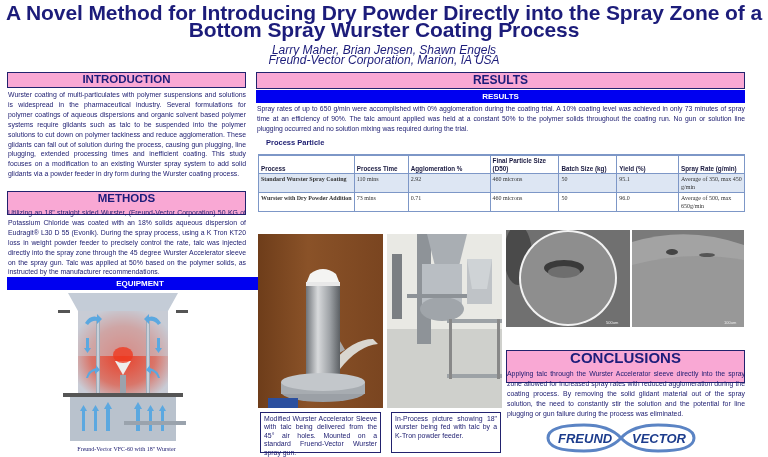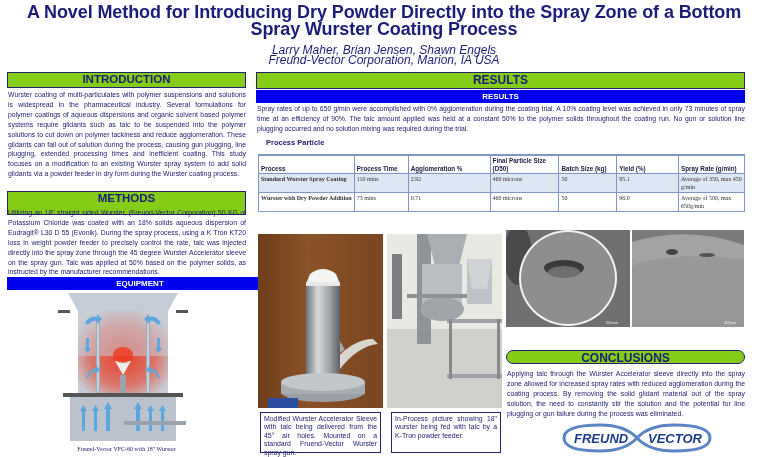--- a/index.html
+++ b/index.html
@@ -1,24 +1,24 @@
 <!DOCTYPE html>
 <html><head>
   <meta charset="utf-8">
   <style>
     * { box-sizing: border-box; margin: 0; padding: 0; }
     html, body { width: 768px; height: 457px; overflow: hidden; background: #ffffff; }
     body { position: relative; font-family: "Liberation Sans", sans-serif; color: #1a1a6e; }
 
     .title { position: absolute; left: 0; top: 4px; width: 768px; text-align: center;
-      font-size: 18px; font-weight: bold; color: #1c1c7a; line-height: 17px; letter-spacing: -0.1px; }
+      font-size: 21px; font-weight: bold; color: #1c1c7a; line-height: 17px; letter-spacing: -0.1px; }
     .authors { position: absolute; left: 0; top: 45px; width: 768px; text-align: center;
       font-size: 12px; font-style: italic; color: #1c1c7a; line-height: 10px; }
 
-    .sec-head { position: absolute; border: 1.5px solid #22226e; background: #84cc16;
+    .sec-head { position: absolute; border: 1.5px solid #22226e; background: #f9a8d4;
       text-align: center; font-weight: bold; color: #1c1c7a; font-size: 11.5px; line-height: 13px; }
     .blue-head { position: absolute; background: #0000f0; color: #fff; text-align: center;
       font-weight: bold; font-size: 8px; line-height: 13px; }
     .para { position: absolute; font-size: 6.9px; line-height: 9.9px; color: #1a1a6e; text-align: justify; }
 
     
     .tbl { position: absolute; left: 258px; top: 154px; width: 487px; border-collapse: collapse; font-size: 6px; }
     .tbl th { text-align: left; font-family: "Liberation Sans", sans-serif; font-weight: bold; color: #1a1a40;
       font-size: 6.3px; padding: 1px 2px; vertical-align: bottom; border-left: 1px solid #7d97c7; border-right: 1px solid #7d97c7;
       border-top: 2px solid #7d97c7; line-height: 7.5px; }
@@ -218,24 +218,24 @@
   <svg width="112" height="97" viewBox="0 0 112 97">
     <rect width="112" height="97" fill="#7a7a7a"></rect>
     <path d="M0 12 Q56 -5 112 15 L112 97 L0 97 Z" fill="#a3a3a3"></path>
     <path d="M0 35 Q56 20 112 30 L112 97 L0 97 Z" fill="#989898"></path>
     <ellipse cx="40" cy="22" rx="6" ry="3" fill="#444"></ellipse>
     <ellipse cx="75" cy="25" rx="8" ry="2" fill="#555"></ellipse>
     <text x="92" y="94" font-size="4" fill="#eee" font-family="Liberation Sans, sans-serif">100um</text>
   </svg>
 </div>
 
-<div class="sec-head" style="left:506px; top:350px; width:239px; height:14px; font-size:12px; line-height:14px;border-radius:8px;">CONCLUSIONS</div>
+<div class="sec-head" style="left:506px; top:350px; width:239px; height:33px; font-size:15px; line-height:14px;">CONCLUSIONS</div>
 <div class="para" style="left:507px; top:369px; width:238px; font-size:6.9px; line-height:10px;">Applying talc through the Wurster Accelerator sleeve directly into the spray zone allowed for increased spray rates with reduced agglomeration during the coating process.  By removing the solid glidant material out of the spray solution, the need to constantly stir the solution and the potential for line plugging or gun failure during the process was eliminated.</div>
 
-<div style="position:absolute; left:560px; top:422px; width:154px; height:32px;">
+<div style="position:absolute; left:544px; top:422px; width:154px; height:32px;">
   <svg width="154" height="32" viewBox="0 0 154 32">
     <path d="M4 16 Q4 3 40 3 Q65 3 77 16 Q89 29 114 29 Q150 29 150 16 Q150 3 114 3 Q89 3 77 16 Q65 29 40 29 Q4 29 4 16 Z" fill="none" stroke="#5b84c4" stroke-width="3"></path>
     <path d="M6 16 Q6 6 40 6 Q63 6 74 16 Q63 26 40 26 Q6 26 6 16 Z" fill="#ffffff"></path>
     <path d="M80 16 Q91 6 114 6 Q148 6 148 16 Q148 26 114 26 Q91 26 80 16 Z" fill="#ffffff"></path>
     <text x="14" y="21" font-size="13" class="logo-text">FREUND</text>
     <text x="88" y="21" font-size="13" class="logo-text">VECTOR</text>
   </svg>
 </div>
 
 </body></html>

